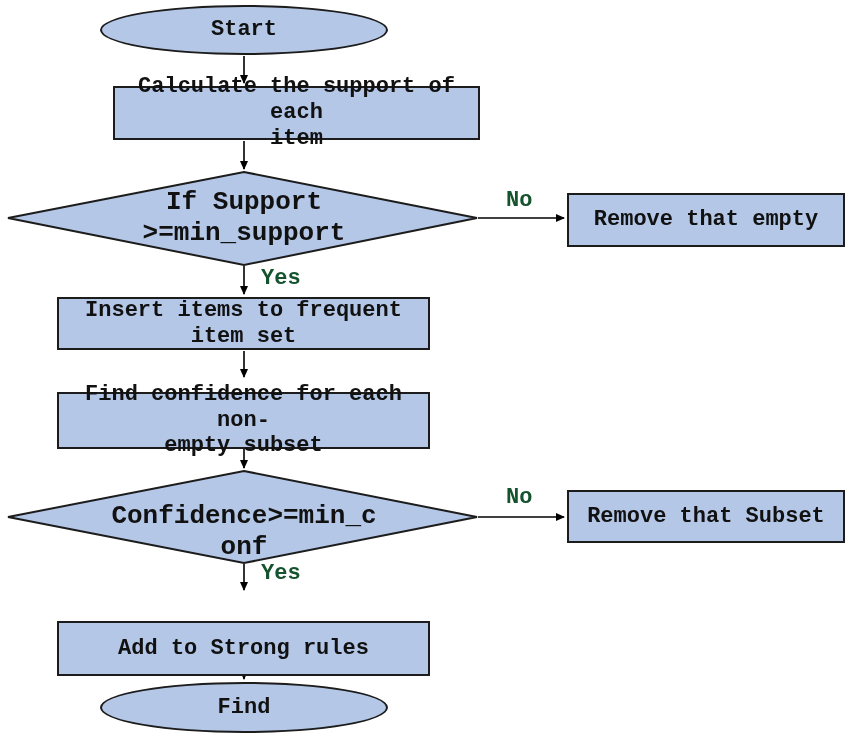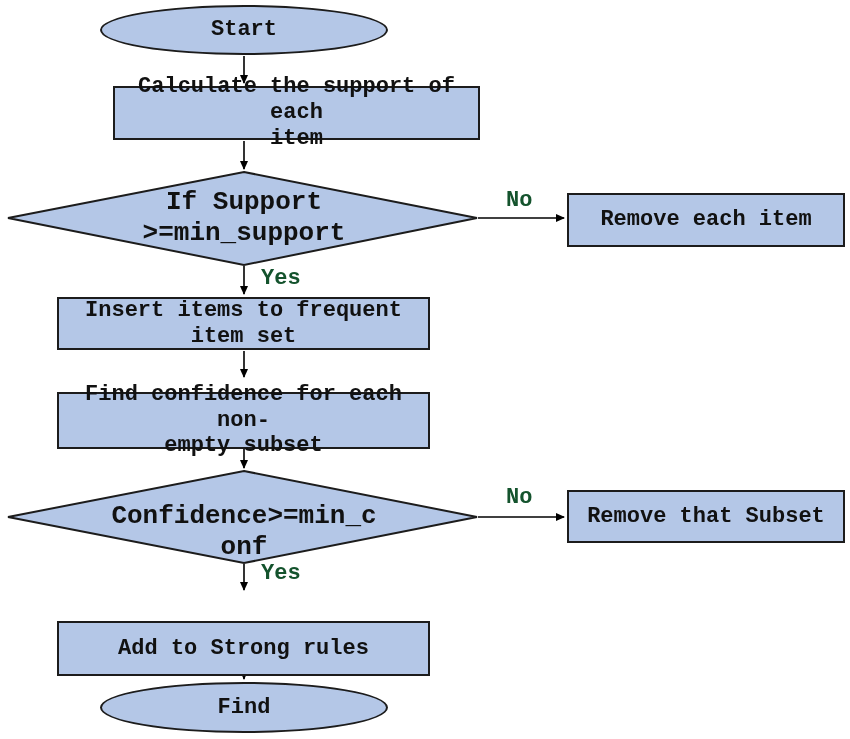--- a/index.html
+++ b/index.html
@@ -107,21 +107,21 @@
   </svg>
 
   <div class="node ellipse" id="node-start">Start</div>
 
   <div class="node" id="node-calc-support">Calculate the support of each
 item</div>
 
   <div class="diamond-label" id="label-support-check">If Support
 &gt;=min_support</div>
 
-  <div class="node" id="node-remove-item">Remove each item</div>
+  <div class="node" id="node-remove-item">Remove that empty</div>
 
   <div class="node" id="node-insert">Insert items to frequent item set</div>
 
   <div class="node" id="node-find-conf">Find confidence for each non-
 empty subset</div>
 
   <div class="diamond-label" id="label-conf-check">Confidence&gt;=min_c
 onf</div>
 
   <div class="node" id="node-remove-subset">Remove that Subset</div>

